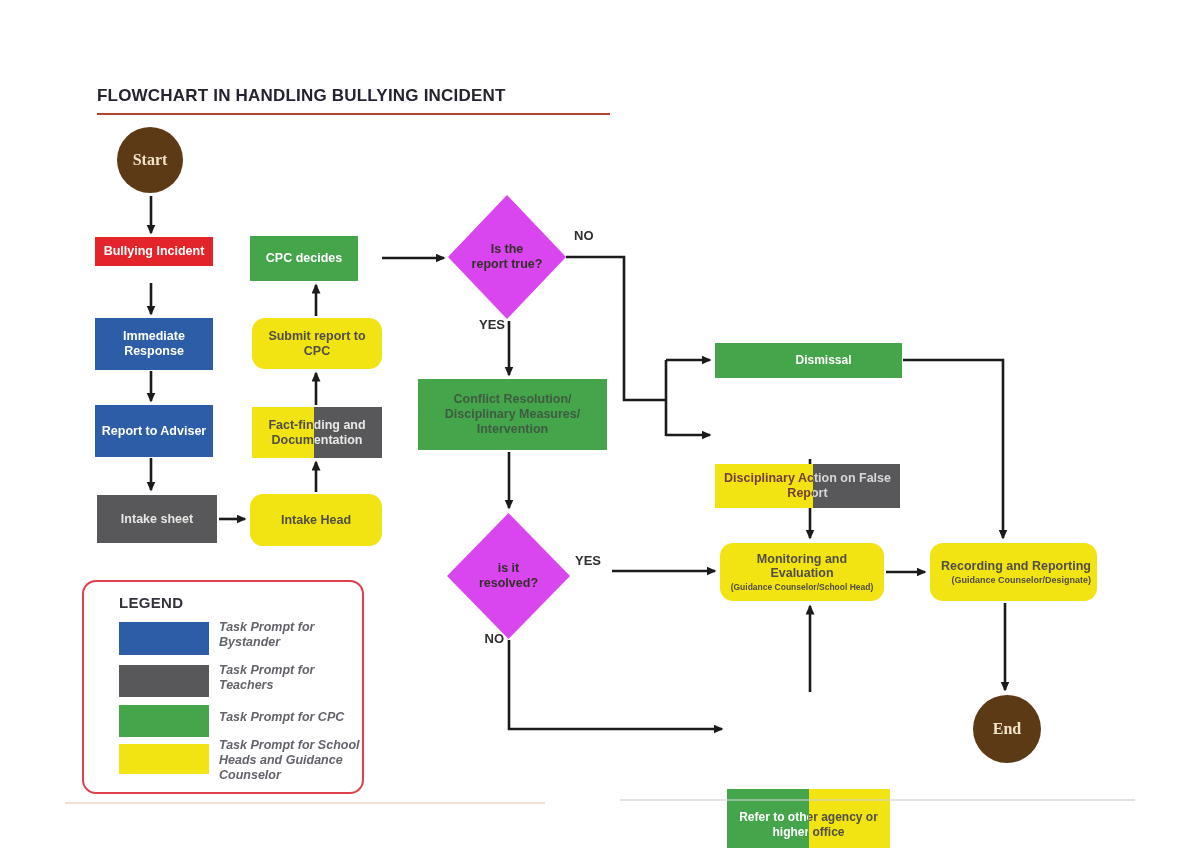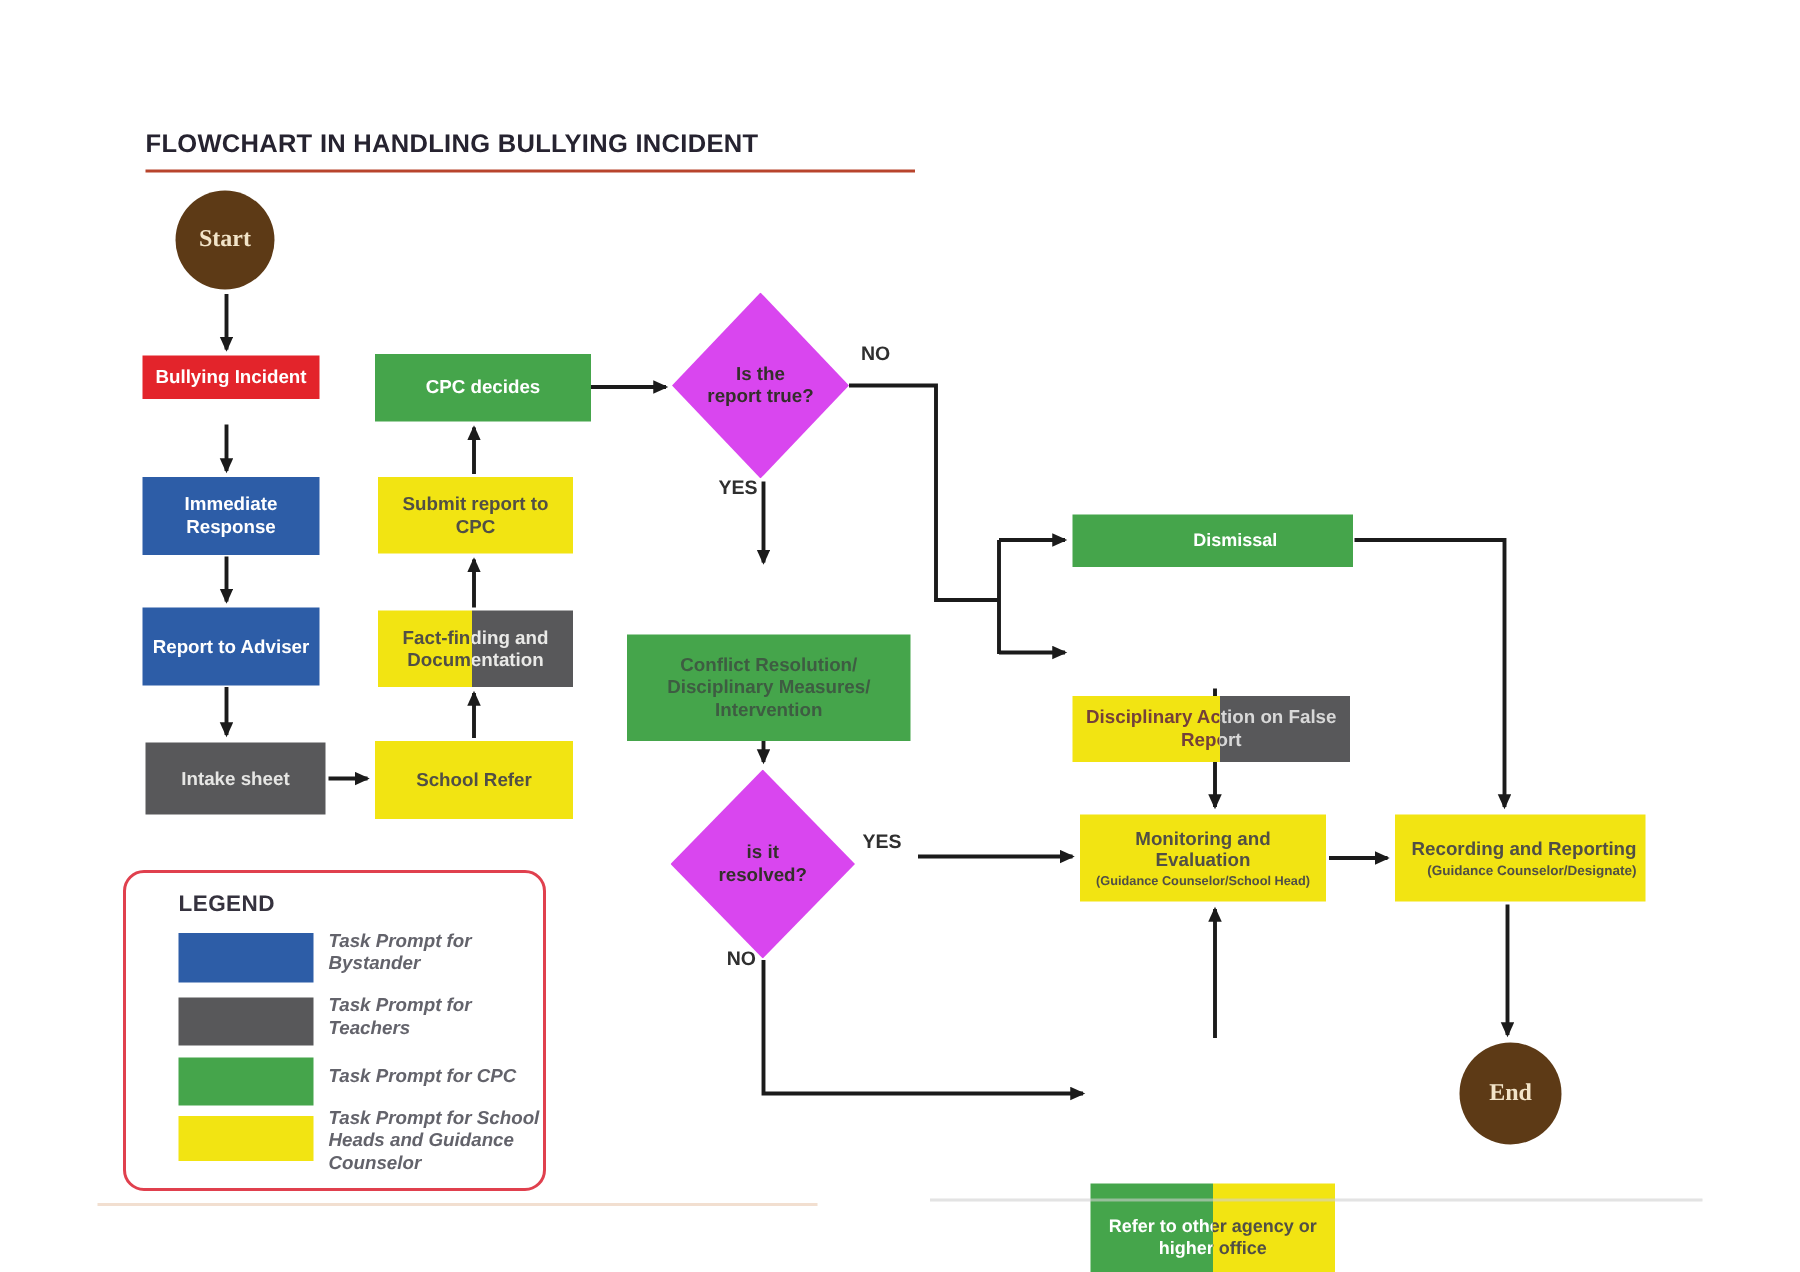--- a/index.html
+++ b/index.html
@@ -21,21 +21,21 @@
 
   
   .node{
     display:flex;align-items:center;justify-content:center;text-align:center;
     font-size:12.5px;font-weight:700;line-height:1.18;box-sizing:border-box;padding:3px 6px;
   }
   .red{background:#e3242b;color:#ffffff;}
   .blue{background:#2d5da7;color:#ffffff;}
   .gray{background:#58585a;color:#e6e6e4;}
   .green{background:#45a54b;color:#ffffff;}
-  .yellow{background:#f2e412;color:#514f45;}
+  .yellow{background:#f2e412;color:#514f45;border-radius:13px;}
   .green-dark-text{background:#45a54b;color:#3e5c42;}
 
   
   .split{position:relative;}
   .split .layer{
     position:absolute;inset:0;display:flex;align-items:center;justify-content:center;
     text-align:center;font-size:12.5px;font-weight:700;line-height:1.18;padding:3px 6px;box-sizing:border-box;
   }
   #fact-finding{background:linear-gradient(90deg,#f2e412 0 48%,#58585a 48% 100%);}
   #fact-finding .a{color:#514f45;clip-path:inset(0 52% 0 0);}
@@ -137,40 +137,40 @@
     <span style="width:90px;">Immediate Response</span>
   </div>
   <div class="abs node blue" style="left:95px;top:405px;width:118px;height:52px;">
     <span>Report to Adviser</span>
   </div>
   <div class="abs node gray" style="left:97px;top:495px;width:120px;height:48px;">
     <span>Intake sheet</span>
   </div>
 
   <div class="abs node yellow" style="left:250px;top:494px;width:132px;height:52px;">
-    <span>School Refer</span>
+    <span>Intake Head</span>
   </div>
   <div class="abs split" id="fact-finding" style="left:252px;top:407px;width:130px;height:51px;">
     <div class="layer a">Fact-finding and Documentation</div>
     <div class="layer b">Fact-finding and Documentation</div>
   </div>
   <div class="abs node yellow" style="left:252px;top:318px;width:130px;height:51px;">
     <span style="width:110px;">Submit report to CPC</span>
   </div>
-  <div class="abs node green" style="left:250px;top:236px;width:144px;height:45px;">
+  <div class="abs node green" style="left:250px;top:236px;width:108px;height:45px;">
     <span>CPC decides</span>
   </div>
 
   <div class="abs diamond" style="left:448px;top:195px;width:118px;height:124px;">
     <div class="inner">Is the report true?</div>
   </div>
   <div class="abs branch-label" style="left:574px;top:228px;">NO</div>
   <div class="abs branch-label" style="left:455px;top:317px;width:50px;text-align:right;">YES</div>
 
-  <div class="abs node green-dark-text" style="left:418px;top:379px;width:189px;height:71px;margin-top:44px;">
+  <div class="abs node green-dark-text" style="left:418px;top:379px;width:189px;height:71px;">
     <span style="width:170px;">Conflict Resolution/ Disciplinary Measures/ Intervention</span>
   </div>
 
   <div class="abs diamond" style="left:447px;top:513px;width:123px;height:126px;">
     <div class="inner">is it resolved?</div>
   </div>
   <div class="abs branch-label" style="left:575px;top:553px;">YES</div>
   <div class="abs branch-label" style="left:466px;top:631px;width:38px;text-align:right;">NO</div>
 
   <div class="abs node green" style="left:715px;top:343px;width:187px;height:35px;font-size:12px;padding-left:36px;">

